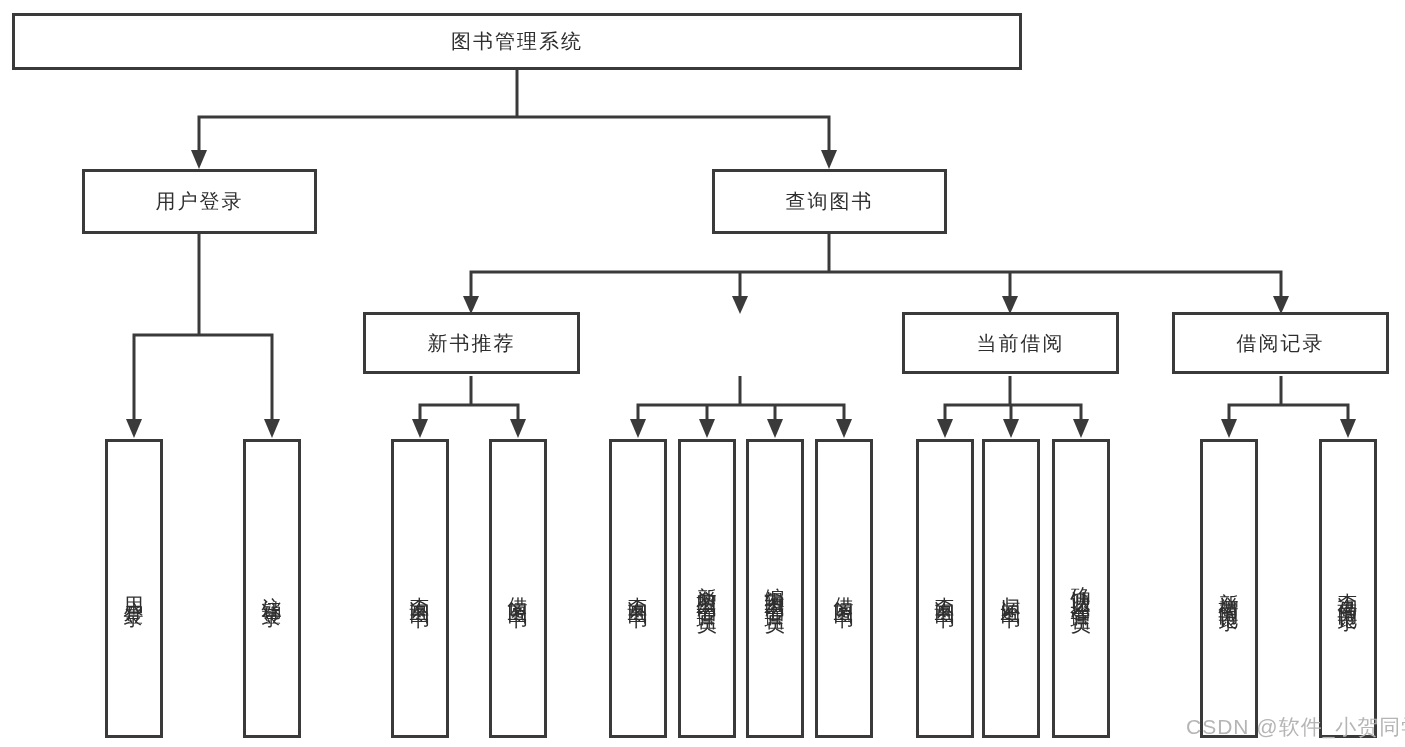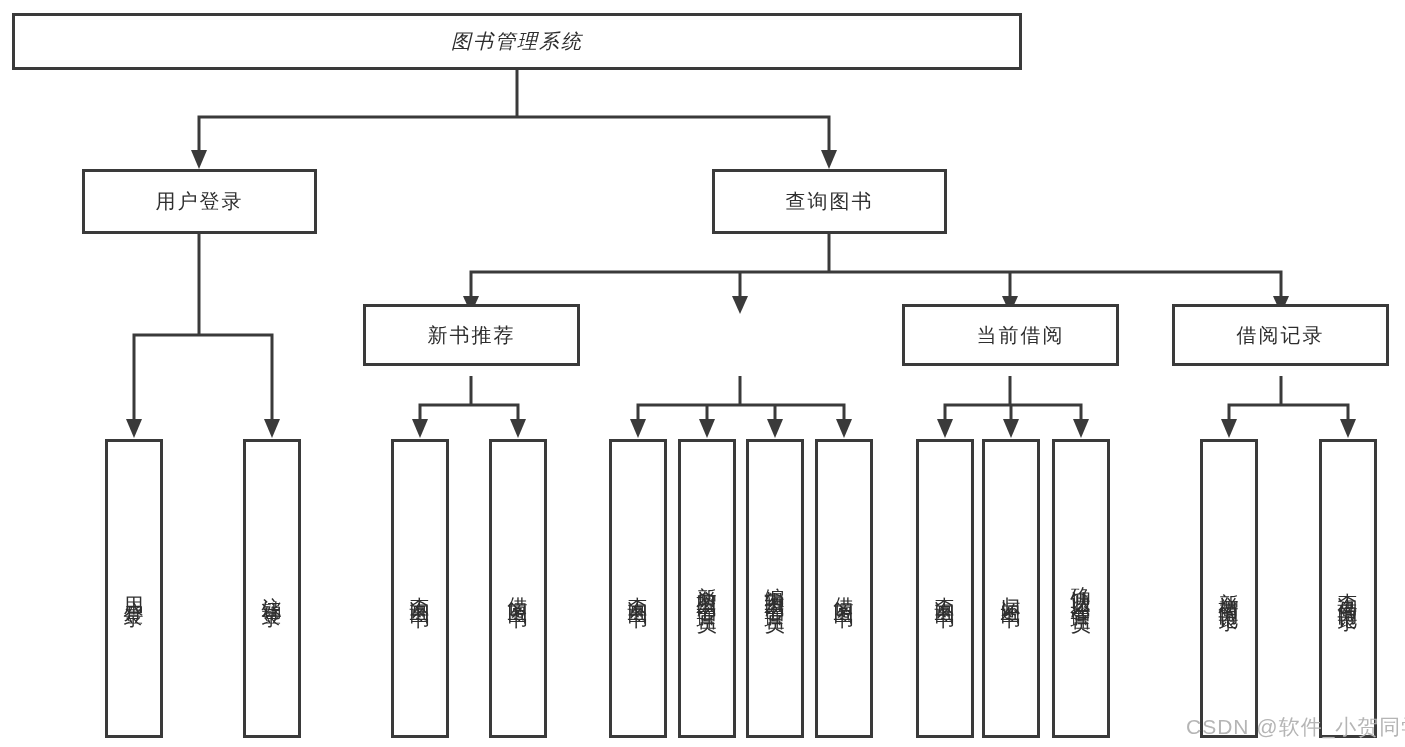--- a/index.html
+++ b/index.html
@@ -36,26 +36,26 @@
     white-space: nowrap;
   }
   .vnode {
     writing-mode: vertical-rl;
     text-orientation: mixed;
     letter-spacing: 4px;
     white-space: normal;
     line-height: 1.0;
   }
   
-  .n-root   { left: 12px;  top: 13px;  width: 1010px; height: 57px; font-style: italic; }
+  .n-root   { left: 12px;  top: 13px;  width: 1010px; height: 57px; }
   
   .n-l1a    { left: 82px;  top: 169px; width: 235px;  height: 65px; }
   .n-l1b    { left: 712px; top: 169px; width: 235px;  height: 65px; }
   
-  .n-l2     { top: 304px; width: 217px; height: 62px; }
+  .n-l2     { top: 312px; width: 217px; height: 62px; }
   .n-l2a    { left: 363px; }
   .n-l2b    { left: 632px; }
   .n-l2c    { left: 902px; padding-left: 20px; }
   .n-l2d    { left: 1172px; }
   
   .leaf     { top: 439px; width: 58px; height: 299px; }
   .lf-1     { left: 105px; }
   .lf-2     { left: 243px; }
   .lf-3     { left: 391px; }
   .lf-4     { left: 489px; }

